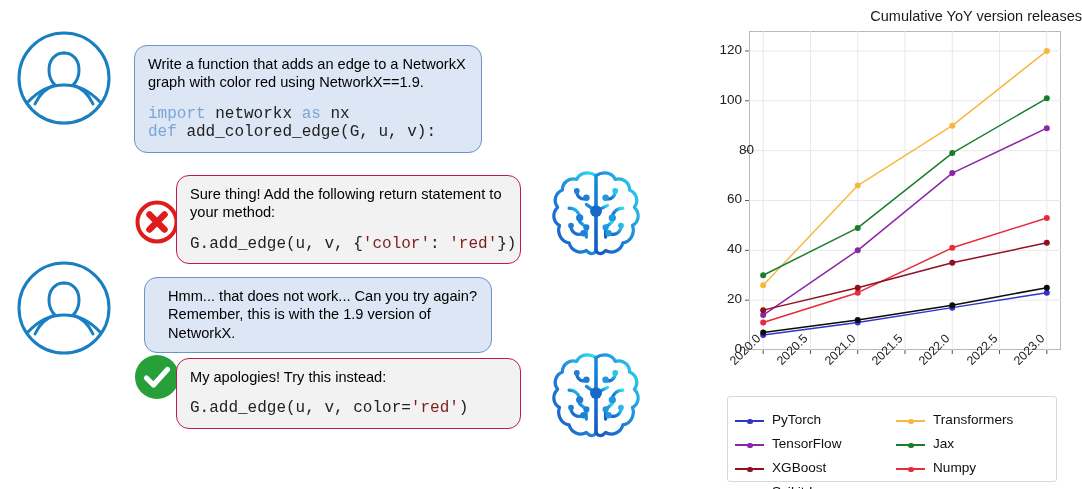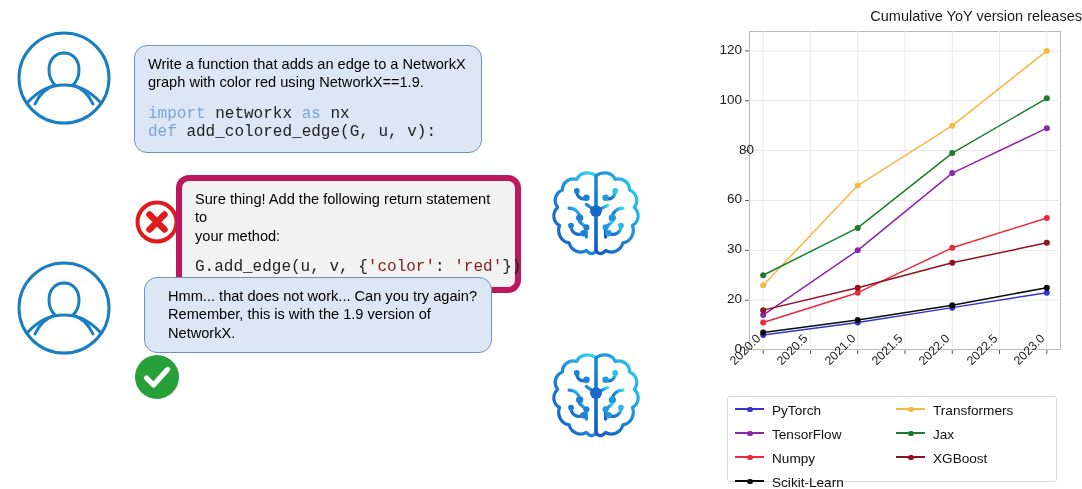--- a/index.html
+++ b/index.html
@@ -25,21 +25,21 @@
   .bubble{
     position:absolute;
     border-radius:13px;
     box-sizing:border-box;
     padding:9px 13px 10px 13px;
   }
   .bubble.user{
     background:#dce6f5;border:1px solid #6b93c4;
   }
   .bubble.bot{
-    background:#f2f2f2;border:6px solid #be185d;
+    background:#f2f2f2;border:1px solid #be185d;
   }
   .btxt{
     font-family:"Liberation Sans",sans-serif;
     font-size:14.6px;line-height:18.4px;color:#000;
     white-space:pre-wrap;
   }
   .bcode{
     font-family:"Liberation Mono",monospace;
     font-size:16px;line-height:18.5px;color:#222;
     white-space:pre;margin-top:13px;
@@ -71,21 +71,21 @@
   .legend{
     position:absolute;left:27px;top:396px;width:330px;height:86px;
     border:1px solid #d8d8d8;border-radius:3px;background:#fff;
     box-sizing:border-box;
   }
   .legend-grid{
     position:absolute;left:7px;top:6px;width:316px;
     display:grid;grid-template-columns:1fr 1fr;
     column-gap:6px;row-gap:0px;
   }
-  .lg-item{display:flex;align-items:flex-start;height:24px;}
+  .lg-item{display:flex;align-items:flex-end;height:24px;}
   .lg-swatch{position:relative;width:29px;height:12px;margin-right:8px;flex:none;}
   .lg-swatch .ln{position:absolute;left:0;top:5px;width:29px;height:2px;}
   .lg-swatch .dt{position:absolute;left:12px;top:3.5px;width:5.6px;height:5.6px;border-radius:50%;}
   .lg-label{font-size:13.6px;color:#101010;white-space:nowrap;}
 </style>
 </head>
 <body>
 
 <div class="root">
 
@@ -177,20 +177,24 @@
 NetworkX.</div>
     </div>
 
     <div class="status-icon" style="left:134px;top:354px;">
       <svg viewBox="0 0 46 46">
         <circle cx="23" cy="23" r="22" fill="#27a03a"></circle>
         <path d="M12.5 24 L19.5 31 L33.5 15.5" fill="none" stroke="#ffffff" stroke-width="5.2" stroke-linecap="round" stroke-linejoin="round"></path>
       </svg>
     </div>
 
+    <div class="bubble bot" style="left:176px;top:358px;width:345px;">
+      <div class="btxt">My apologies! Try this instead:</div>
+      <div class="bcode"><span>G.add_edge(u, v, color=</span><span class="str">'red'</span><span>)</span></div>
+    </div>
 
     <div class="brain" style="left:548px;top:348px;">
       <svg viewBox="0 0 100 100">
         <defs>
           <linearGradient id="bg2" x1="0" y1="1" x2="1" y2="0">
             <stop offset="0%" stop-color="#1557c0"></stop>
             <stop offset="55%" stop-color="#1f8ede"></stop>
             <stop offset="100%" stop-color="#2ee0f0"></stop>
           </linearGradient>
         </defs>
@@ -292,21 +296,21 @@
         <circle cx="346.818181818174" cy="98.2890625" r="3" fill="#1a7d2e"></circle>
         <polyline points="63.181818181826,310.125 157.72727272727533,287.6953125 252.27272727272467,262.7734375 346.818181818174,242.8359375" fill="none" stroke="#8f1020" stroke-width="1.5" stroke-linejoin="round"></polyline>
         <circle cx="63.181818181826" cy="310.125" r="3" fill="#8f1020"></circle>
         <circle cx="157.72727272727533" cy="287.6953125" r="3" fill="#8f1020"></circle>
         <circle cx="252.27272727272467" cy="262.7734375" r="3" fill="#8f1020"></circle>
         <circle cx="346.818181818174" cy="242.8359375" r="3" fill="#8f1020"></circle>
       </svg>
     <div id="ytick-layer">
         <div class="ytick" style="top: 341px; right: 340px;">0</div>
         <div class="ytick" style="top: 291.156px; right: 340px;">20</div>
-        <div class="ytick" style="top: 241.312px; right: 340px;">30</div>
+        <div class="ytick" style="top: 241.312px; right: 340px;">40</div>
         <div class="ytick" style="top: 191.469px; right: 340px;">60</div>
         <div class="ytick" style="top: 141.625px; right: 328px;">80</div>
         <div class="ytick" style="top: 91.7812px; right: 340px;">100</div>
         <div class="ytick" style="top: 41.9375px; right: 340px;">120</div>
       </div>
     <div id="xtick-layer">
         <div class="xtick" style="left: 27.1818px; top: 358px;">2020.0</div>
         <div class="xtick" style="left: 74.4545px; top: 358px;">2020.5</div>
         <div class="xtick" style="left: 121.727px; top: 358px;">2021.0</div>
         <div class="xtick" style="left: 169px; top: 358px;">2021.5</div>
@@ -340,34 +344,34 @@
           </div>
           <div class="lg-item">
             <span class="lg-swatch">
               <span class="ln" style="background: rgb(26, 125, 46);"></span>
               <span class="dt" style="background: rgb(26, 125, 46);"></span>
             </span>
             <span class="lg-label">Jax</span>
           </div>
           <div class="lg-item">
             <span class="lg-swatch">
+              <span class="ln" style="background: rgb(143, 16, 32);"></span>
+              <span class="dt" style="background: rgb(143, 16, 32);"></span>
+            </span>
+            <span class="lg-label">XGBoost</span>
+          </div>
+          <div class="lg-item">
+            <span class="lg-swatch">
               <span class="ln" style="background: rgb(232, 42, 58);"></span>
               <span class="dt" style="background: rgb(232, 42, 58);"></span>
             </span>
             <span class="lg-label">Numpy</span>
           </div>
           <div class="lg-item">
             <span class="lg-swatch">
-              <span class="ln" style="background: rgb(143, 16, 32);"></span>
-              <span class="dt" style="background: rgb(143, 16, 32);"></span>
-            </span>
-            <span class="lg-label">XGBoost</span>
-          </div>
-          <div class="lg-item">
-            <span class="lg-swatch">
               <span class="ln" style="background: rgb(11, 11, 11);"></span>
               <span class="dt" style="background: rgb(11, 11, 11);"></span>
             </span>
             <span class="lg-label">Scikit-Learn</span>
           </div>
         </div>
     </div>
   </div>
 
 </div>

